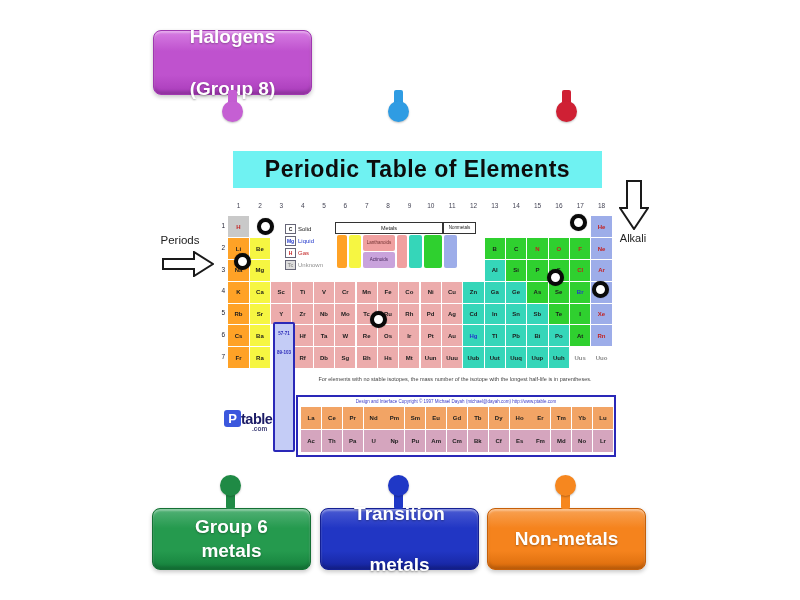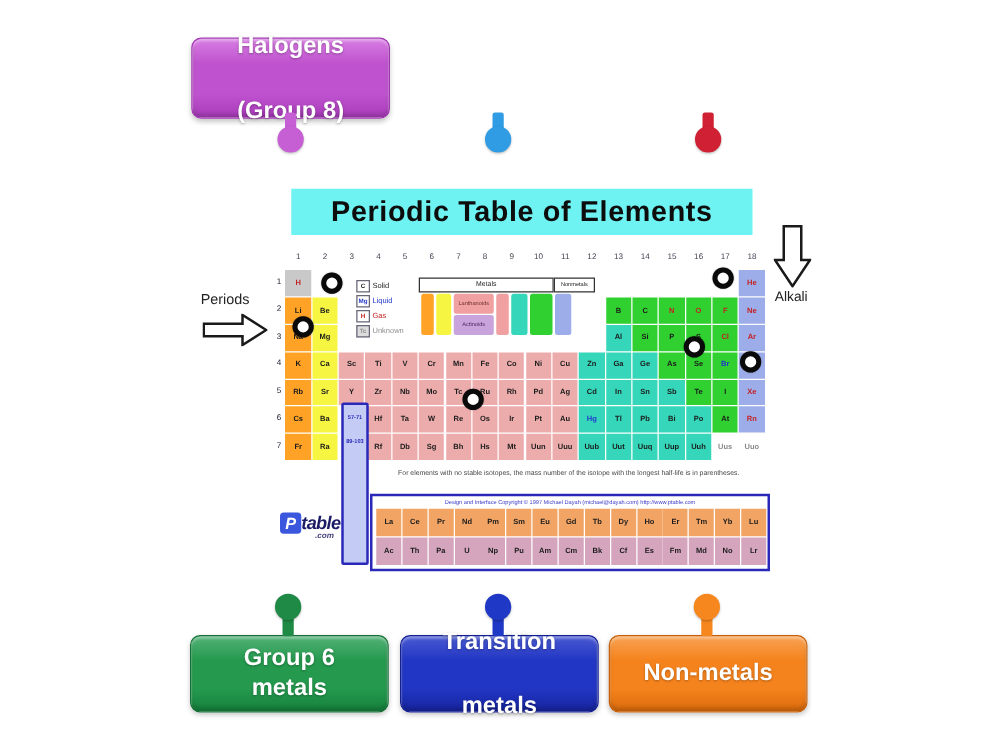--- a/index.html
+++ b/index.html
@@ -71,21 +71,21 @@
   #pt-refbox div{font-size:4.5px;color:#2a28b8;font-weight:bold;text-align:center;white-space:nowrap;}
   .ref-top{margin-top:7px}.ref-bottom{margin-top:14px}
   #pt-fbox{position:absolute;left:81px;top:250px;width:320px;height:62px;border:2px solid #2a28b8;
            background:#fff;box-sizing:border-box;}
   #pt-copyright{position:absolute;left:0;right:0;top:1px;height:8px;font-size:4.5px;line-height:8px;
            text-align:center;color:#3a3ac8;white-space:nowrap;overflow:hidden;}
   #fb-cells{position:absolute;inset:0;}
   .fcell{position:absolute;width:20.1px;height:22px;font-size:6px;font-weight:bold;color:#1c1c1c;
          display:flex;align-items:center;justify-content:center;overflow:hidden;}
   
-  #pt-logo{position:absolute;left:9px;top:265px;width:62px;height:32px;font-style:italic;}
+  #pt-logo{position:absolute;left:9px;top:265px;width:62px;height:32px;}
   #logo-p{display:inline-block;width:17px;height:17px;background:#3b57dd;color:#fff;border-radius:3px;
           font-weight:bold;font-size:13px;text-align:center;line-height:17px;vertical-align:top;}
   #logo-rest{color:#1b1b66;font-weight:bold;font-size:14.5px;line-height:17px;letter-spacing:-.5px;}
   #logo-tld{position:absolute;left:28px;top:15px;font-size:6.5px;font-weight:bold;color:#44447a;}
 
   
   #periods-label{position:absolute;left:155px;top:234px;width:50px;text-align:center;
                  font-size:11.5px;color:#222;}
   #groups-label{position:absolute;left:608px;top:232px;width:50px;text-align:center;
                  font-size:11px;color:#222;}

